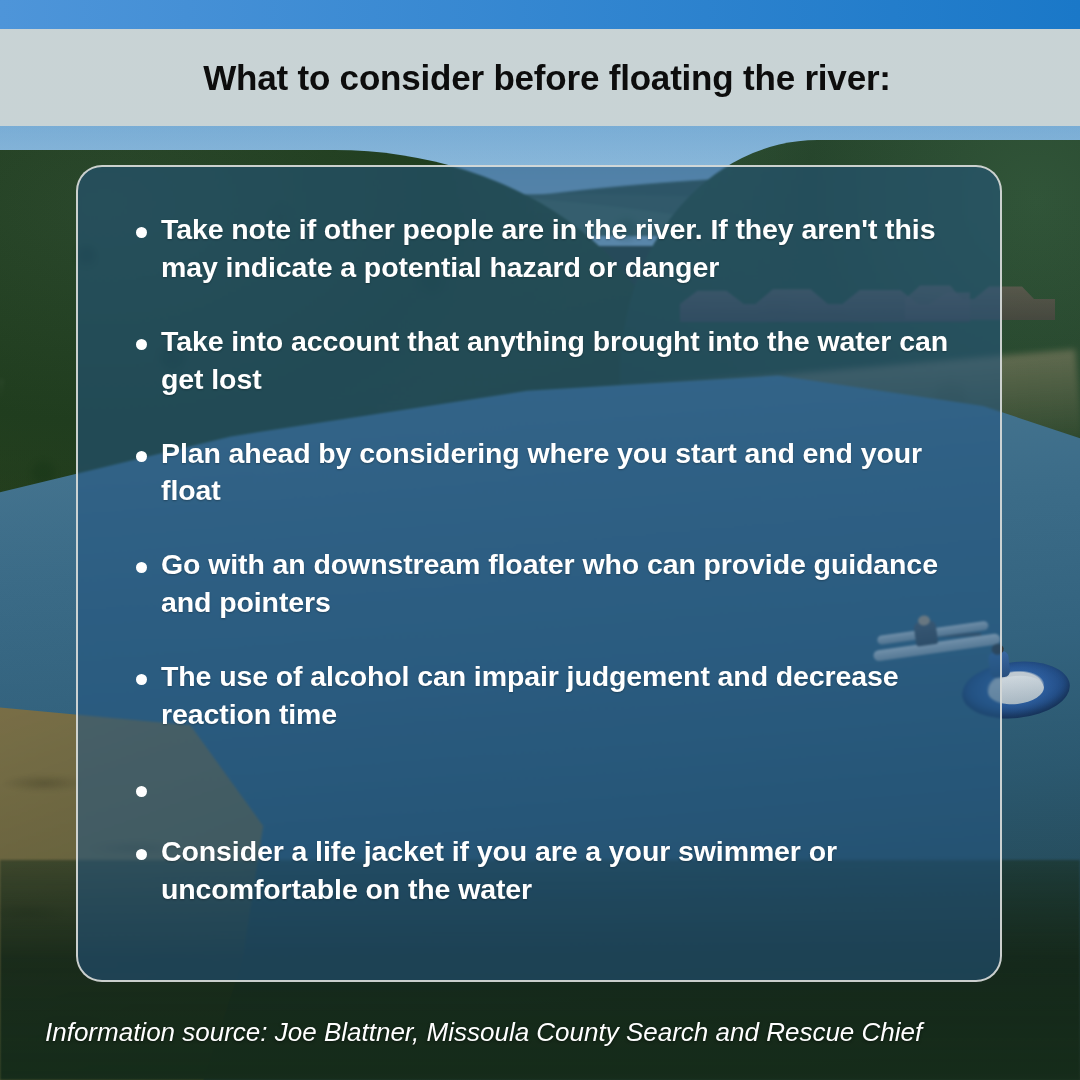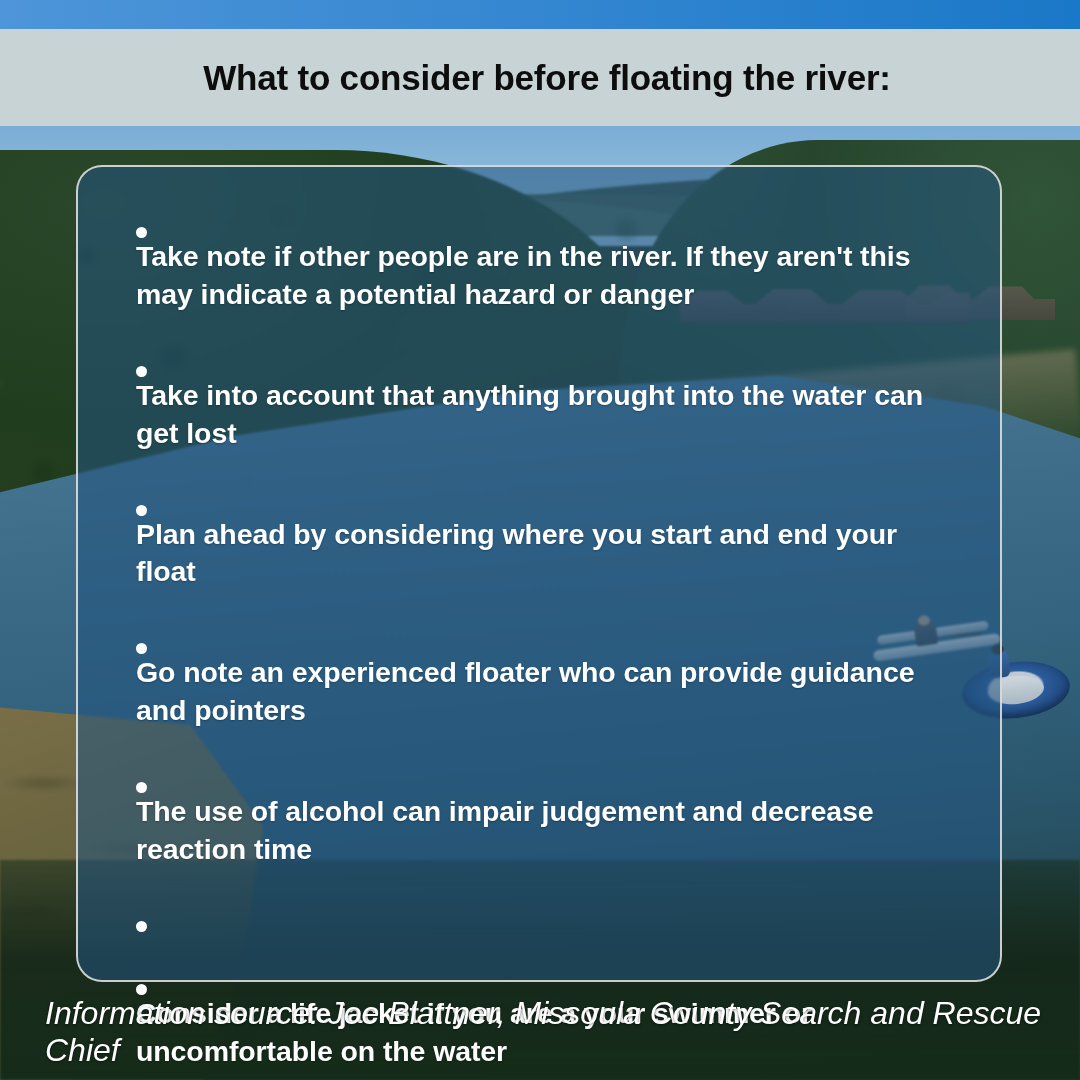--- a/index.html
+++ b/index.html
@@ -142,31 +142,31 @@
     padding-left:14px;box-sizing:border-box;}
 
   
   .card{position:absolute;left:76px;top:165px;width:926px;height:817px;
     box-sizing:border-box;border:2px solid rgba(226,226,222,.88);border-radius:26px;
     background:rgba(35,86,128,.56);
     backdrop-filter:blur(1px);}
 
   .bullets{position:absolute;left:0;top:0;width:100%;height:100%;
     padding:44px 40px 40px 58px;box-sizing:border-box;}
-  .bullet{position:relative;display:flex;align-items:flex-start;margin-bottom:36px;flex-direction:column;}
+  .bullet{position:relative;display:flex;align-items:flex-start;margin-bottom:36px;}
   .bullet:last-child{margin-bottom:0;}
   .dot{flex:0 0 auto;width:11px;height:11px;border-radius:50%;background:#ffffff;
     margin:16px 14px 0 0;}
   .btext{color:#ffffff;font-size:28.5px;font-weight:bold;line-height:1.33;
     letter-spacing:-.1px;text-shadow:0 1px 2px rgba(0,0,0,.28);max-width:790px;}
 
   
   .footer{position:absolute;left:45px;top:1012px;width:1000px;height:40px;
     display:flex;align-items:center;
-    color:#ffffff;font-size:32px;font-style:italic;font-weight:normal;
+    color:#ffffff;font-size:26px;font-style:italic;font-weight:normal;
     text-shadow:0 1px 3px rgba(0,0,0,.5);}
 </style>
 </head>
 <body>
 
 <div id="stage">
 
   <div class="photo">
     <div class="sky"></div>
     <div class="ridge-far"></div>
@@ -218,21 +218,21 @@
         <span class="btext">Take into account that anything brought into the water can get lost</span>
       </div>
 
       <div class="bullet">
         <span class="dot"></span>
         <span class="btext">Plan ahead by considering where you start and end your float</span>
       </div>
 
       <div class="bullet">
         <span class="dot"></span>
-        <span class="btext">Go note an experienced floater who can provide guidance and pointers</span>
+        <span class="btext">Go with an downstream floater who can provide guidance and pointers</span>
       </div>
 
       <div class="bullet">
         <span class="dot"></span>
         <span class="btext">The use of alcohol can impair judgement and decrease reaction time</span>
       </div>
 
       <div class="bullet">
         <span class="dot"></span>
       </div>

